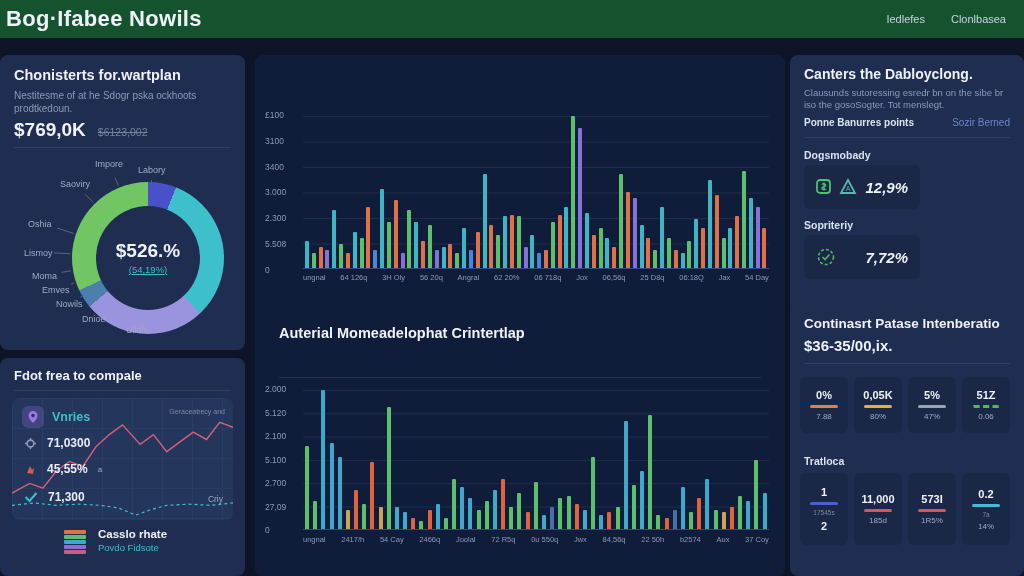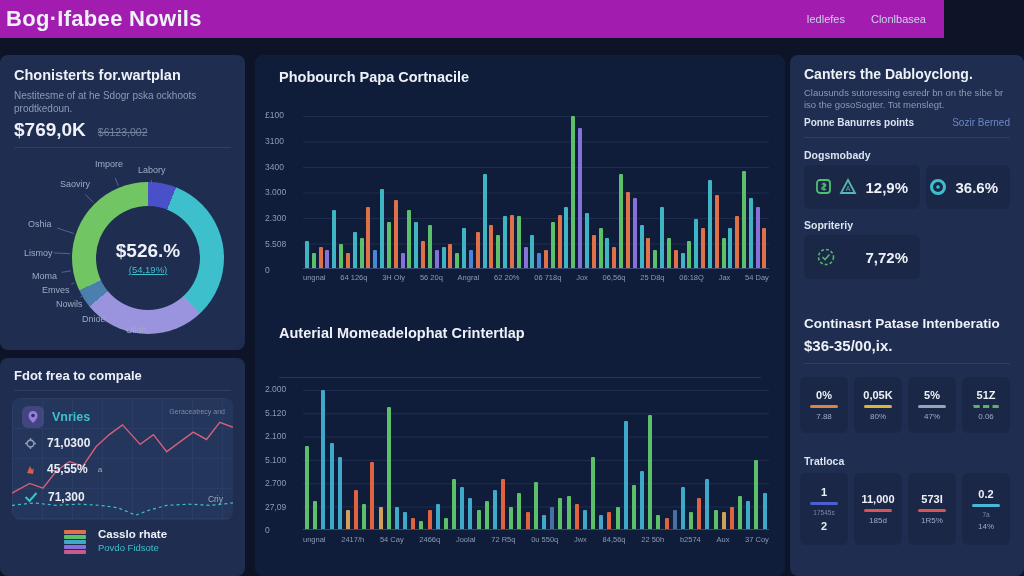--- a/index.html
+++ b/index.html
@@ -1,20 +1,20 @@
 <!DOCTYPE html>
 <html><head>
 <meta charset="utf-8">
 <style>
   * { margin:0; padding:0; box-sizing:border-box; }
   html,body { width:1024px; height:576px; overflow:hidden; }
   body { font-family:"Liberation Sans", sans-serif; background:#0d1428; color:#eef1f8; position:relative; }
 
   
-  .header { position:absolute; left:0; top:0; width:944px; height:38px; background:#a21caf; display:flex; align-items:center; }
+  .header { position:absolute; left:0; top:0; width:1024px; height:38px; background:#14532d; display:flex; align-items:center; }
   .header .title { font-size:22px; font-weight:bold; letter-spacing:.3px; padding-left:6px; }
   .header .nav { margin-left:auto; display:flex; gap:26px; padding-right:18px; }
   .header .nav span { font-size:11px; color:#c9d2e6; cursor:pointer; }
 
   .card { position:absolute; background:#1e2d50; border-radius:8px; }
   .divider { position:absolute; left:14px; right:14px; height:1px; background:#2e3e66; }
 
   
   #left-top { left:0; top:55px; width:245px; height:295px; }
   #left-top .p-title { position:absolute; left:14px; top:12px; font-size:14.5px; font-weight:bold; }
@@ -69,21 +69,21 @@
   
   #right-top { left:790px; top:55px; width:234px; height:284px; }
   #right-top .p-title { position:absolute; left:14px; top:11px; font-size:14px; font-weight:bold; }
   #right-top .p-sub { position:absolute; left:14px; top:32px; width:206px; font-size:9.5px; line-height:12px; color:#8d9ab6; }
   #right-top .linkrow { position:absolute; left:14px; right:14px; top:62px; display:flex; justify-content:space-between; align-items:flex-end; }
   #right-top .linkrow .lbl { font-size:10px; font-weight:bold; color:#dbe2f0; }
   #right-top .linkrow .lnk { font-size:10px; color:#6f86c9; cursor:pointer; }
   #right-top .divider { top:82px; }
   .sec-label { position:absolute; left:14px; font-size:10.5px; font-weight:bold; color:#dbe2f0; }
   .tile { position:absolute; height:44px; background:#1a2746; border-radius:6px; display:flex; align-items:center; justify-content:flex-end; padding:0 12px; gap:8px; }
-  .tile .tv { font-size:15px; font-weight:bold; }
+  .tile .tv { font-size:15px; font-weight:bold;font-style:italic; }
   .tile .ticons { margin-right:auto; display:flex; gap:6px; align-items:center; }
 
   
   #right-bottom { left:790px; top:305px; width:234px; height:271px; }
   #right-bottom .p-title { position:absolute; left:14px; top:11px; font-size:13.5px; font-weight:bold; }
   #right-bottom .p-val { position:absolute; left:14px; top:32px; font-size:15px; font-weight:bold; }
   #right-bottom .divider { top:58px; }
   .stat { position:absolute; background:#1a2746; border-radius:6px; display:flex; flex-direction:column; align-items:center; justify-content:center; gap:4px; }
   .stat .sv { font-size:11px; font-weight:bold; }
   .stat .sline { width:28px; height:3px; border-radius:2px; }
@@ -189,21 +189,20 @@
         <i style="background: rgb(199, 91, 138);"></i>
       </span>
     <span>
       <div class="lg-t1">Casslo rhate</div>
       <div class="lg-t2">Povdo Fidsote</div>
     </span>
   </div>
 </div>
 
 <div id="middle">
-  <div class="m-title" style="top:14px">Phobourch Papa Cortnacile</div>
   <div class="yaxis" style="top:56px; height:164px" id="y1">
       <span>£100</span>
       <span>3100</span>
       <span>3400</span>
       <span>3.000</span>
       <span>2.300</span>
       <span>5.508</span>
       <span>0</span>
     </div>
   <div class="plot" style="top:61px; height:153px; background-size:100% 25.5px">
@@ -399,29 +398,20 @@
           <rect x="2" y="2" width="13" height="13" rx="3" fill="none" stroke="#4fc070" stroke-width="1.8"></rect>
           <path d="M9 4.5v8M6.8 6.6c0-1 4-1.4 4 .6 0 1.8-4 1.2-4 3 0 2 4 1.6 4 .6" stroke="#4fc070" stroke-width="1.3" fill="none"></path>
         </svg>
       <svg width="18" height="18" viewBox="0 0 18 18">
           <polygon points="9,2 16,15 2,15" fill="none" stroke="#57b8b0" stroke-width="1.8"></polygon>
           <text x="9" y="13" font-size="7" fill="#57b8b0" text-anchor="middle" font-family="Liberation Sans, sans-serif">A</text>
         </svg>
     </span>
     <span class="tv">12,9%</span>
   </div>
-  <div class="tile" style="left:136px; top:110px; width:84px">
-    <span class="ticons">
-      <svg width="18" height="18" viewBox="0 0 18 18">
-          <circle cx="9" cy="9" r="6.5" fill="none" stroke="#3ec0cc" stroke-width="3"></circle>
-          <circle cx="9" cy="9" r="1.8" fill="#3ec0cc"></circle>
-        </svg>
-    </span>
-    <span class="tv">36.6%</span>
-  </div>
 
   <div class="sec-label" style="top:164px">Sopriteriy</div>
 
   <div class="tile" style="left:14px; top:180px; width:116px">
     <span class="ticons">
       <svg width="20" height="20" viewBox="0 0 20 20">
           <circle cx="10" cy="10" r="7.5" fill="none" stroke="#56b36a" stroke-width="1.6" stroke-dasharray="3 2"></circle>
           <path d="M6.5 10l2.5 2.5 4.5-5" fill="none" stroke="#56b36a" stroke-width="1.6"></path>
         </svg>
     </span>

